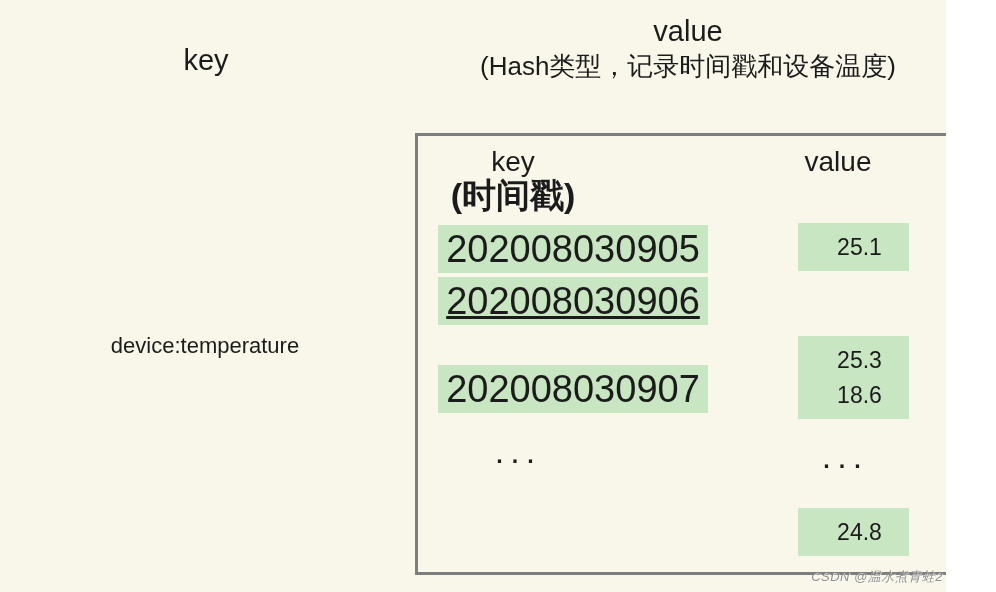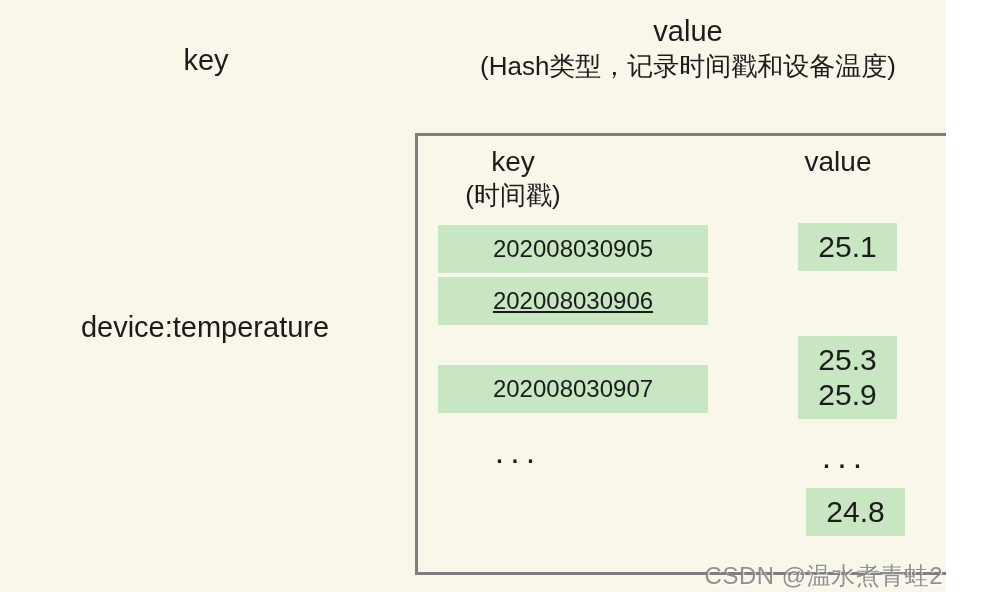--- a/index.html
+++ b/index.html
@@ -8,56 +8,57 @@
     background:#F9F7EA; overflow:hidden;
     font-family:"Liberation Sans","DejaVu Sans",sans-serif;
     color:#1B1B1B;
   }
   .lbl { position:absolute; text-align:center; }
 
   #outer-key   { left:120px; top:44px;  width:172px; font-size:29px; }
   #outer-value { left:400px; top:14px;  width:576px; }
   #outer-value .l1 { display:block; font-size:29px; line-height:34px; }
   #outer-value .l2 { display:block; font-size:26px; line-height:36px; }
-  #device-key  { left:35px;  top:311px; width:340px; font-size:29px; }
+  #device-key  { left:35px;  top:333px; width:340px; font-size:22px; }
 
   .hash-box {
     position:absolute; left:415px; top:133px;
     width:547px; height:436px;
     border:3px solid #7E7E7E;
     background:transparent;
   }
   .col-header { position:absolute; text-align:center; }
   .col-header .h1 { display:block; font-size:28px; line-height:32px; }
-  .col-header .h2 { display:block; font-size:26px; line-height:34px; }
+  .col-header .h2 { display:block; font-size:34px; line-height:34px;font-weight:bold; }
   #key-col-header   { left:0px;   top:10px; width:190px; }
   #value-col-header { left:330px; top:10px; width:180px; }
 
   .cell {
     position:absolute; display:flex; align-items:center; justify-content:center;
-    background:#C8E6C2; font-size:24px;
+    background:#C8E6C2; font-size:38px;
   }
   .kcell { left:20px;  width:270px; height:48px; }
-  .vcell { left:380px; width:99px;  height:48px; font-size:30px; }
+  .vcell { left:380px; width:99px;  height:48px; font-size:23px;padding-left:12px; }
   #k1 { top:89px; }  #k2 { top:141px;text-decoration:underline; } #k3 { top:229px; } #k5 { top:351px; }
-  #v1 { top:87px; }  #v2 { top:160px;margin-top:40px; } #v3 { top:235px; } #v5 { top:352px;margin-left:8px; }
+  #v1 { top:87px; }  #v2 { top:160px;margin-top:40px; } #v3 { top:235px; } #v5 { top:372px; }
 
   .dots {
     position:absolute; text-align:center;
     font-size:34px; letter-spacing:6px; line-height:34px; color:#1B1B1B;
   }
   #kdots { left:20px;  top:298px; width:160px; }
   #vdots { left:367px; top:303px; width:120px; }
 
   .watermark {
-    position:absolute; right:3px; bottom:0;
-    font-size:24px; letter-spacing:0.5px;
+    position:absolute; right:3px; bottom:6px;
+    font-size:13px; letter-spacing:0.5px;
     color:rgba(125,125,125,0.85);
     text-shadow:1px 1px 1px rgba(255,255,255,0.9);
     z-index:5;
+    font-style:italic;
   }
 </style>
 </head>
 <body>
 
 <div class="stage">
 
   <div class="lbl" id="outer-key">key</div>
 
   <div class="lbl" id="outer-value">
@@ -78,21 +79,21 @@
       <span class="h1">value</span>
     </div>
 
     <div class="cell kcell" id="k1">202008030905</div>
     <div class="cell kcell" id="k2">202008030906</div>
     <div class="cell kcell" id="k3">202008030907</div>
     <div class="dots" id="kdots">...</div>
 
     <div class="cell vcell" id="v1">25.1</div>
     <div class="cell vcell" id="v2">25.3</div>
-    <div class="cell vcell" id="v3">25.9</div>
+    <div class="cell vcell" id="v3">18.6</div>
     <div class="dots" id="vdots">...</div>
     <div class="cell vcell" id="v5">24.8</div>
 
   </div>
 
   <div class="watermark">CSDN @温水煮青蛙2</div>
 
 </div>
 
 </body></html>

